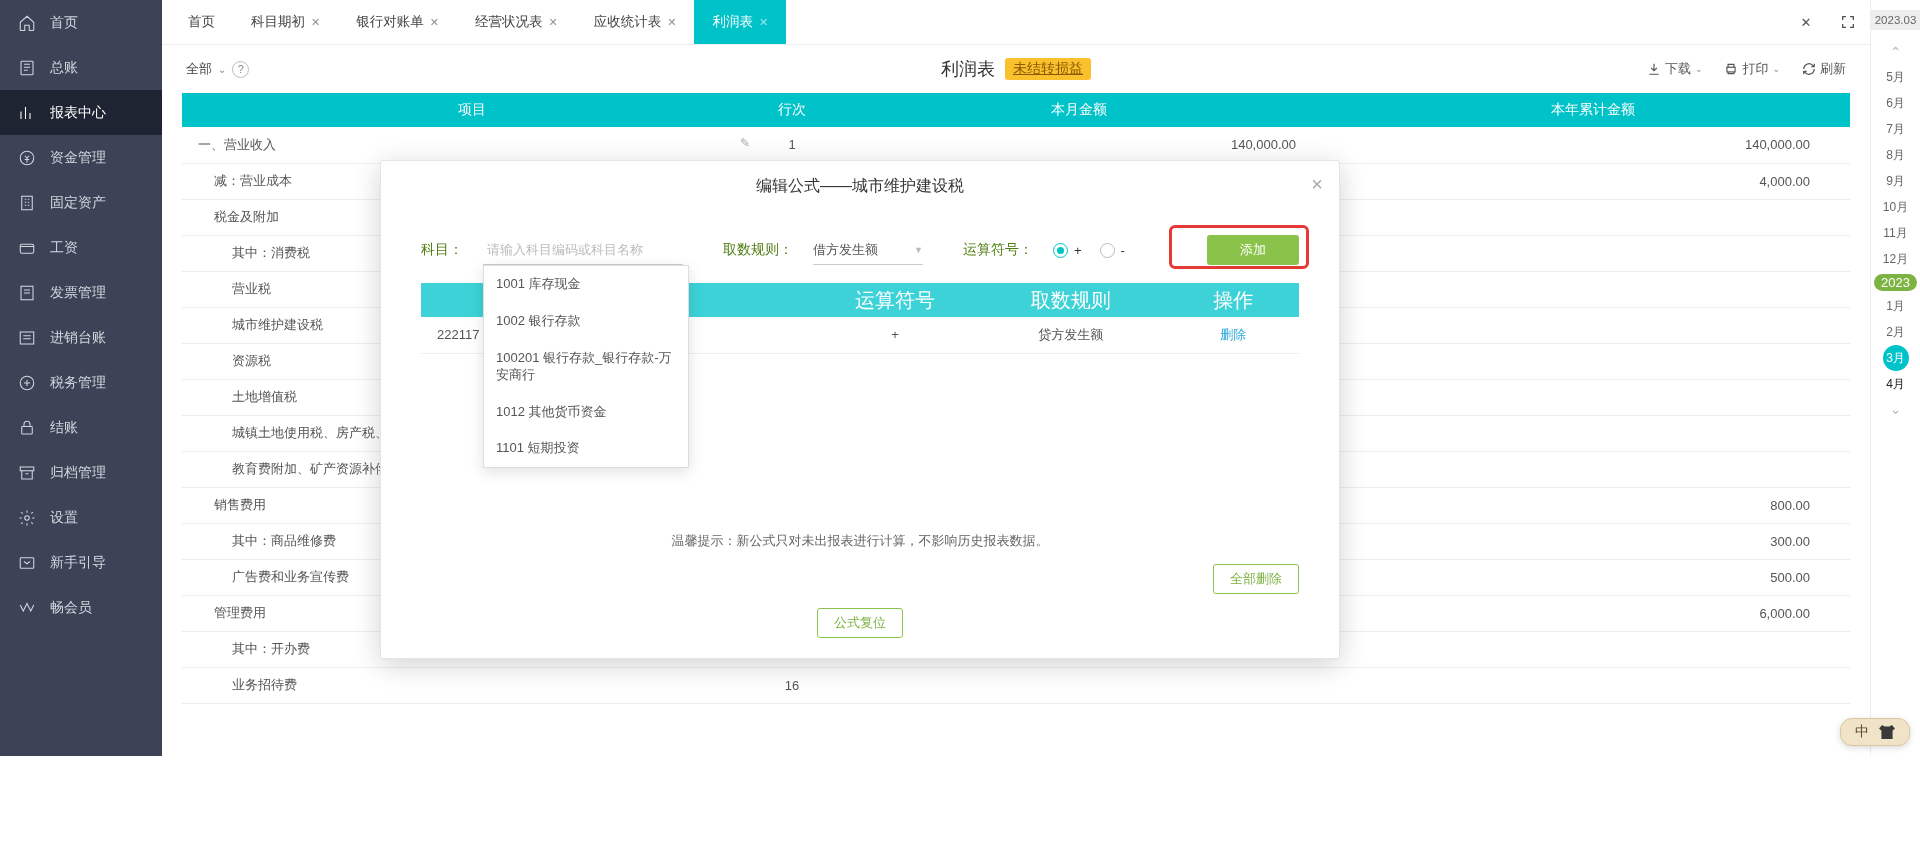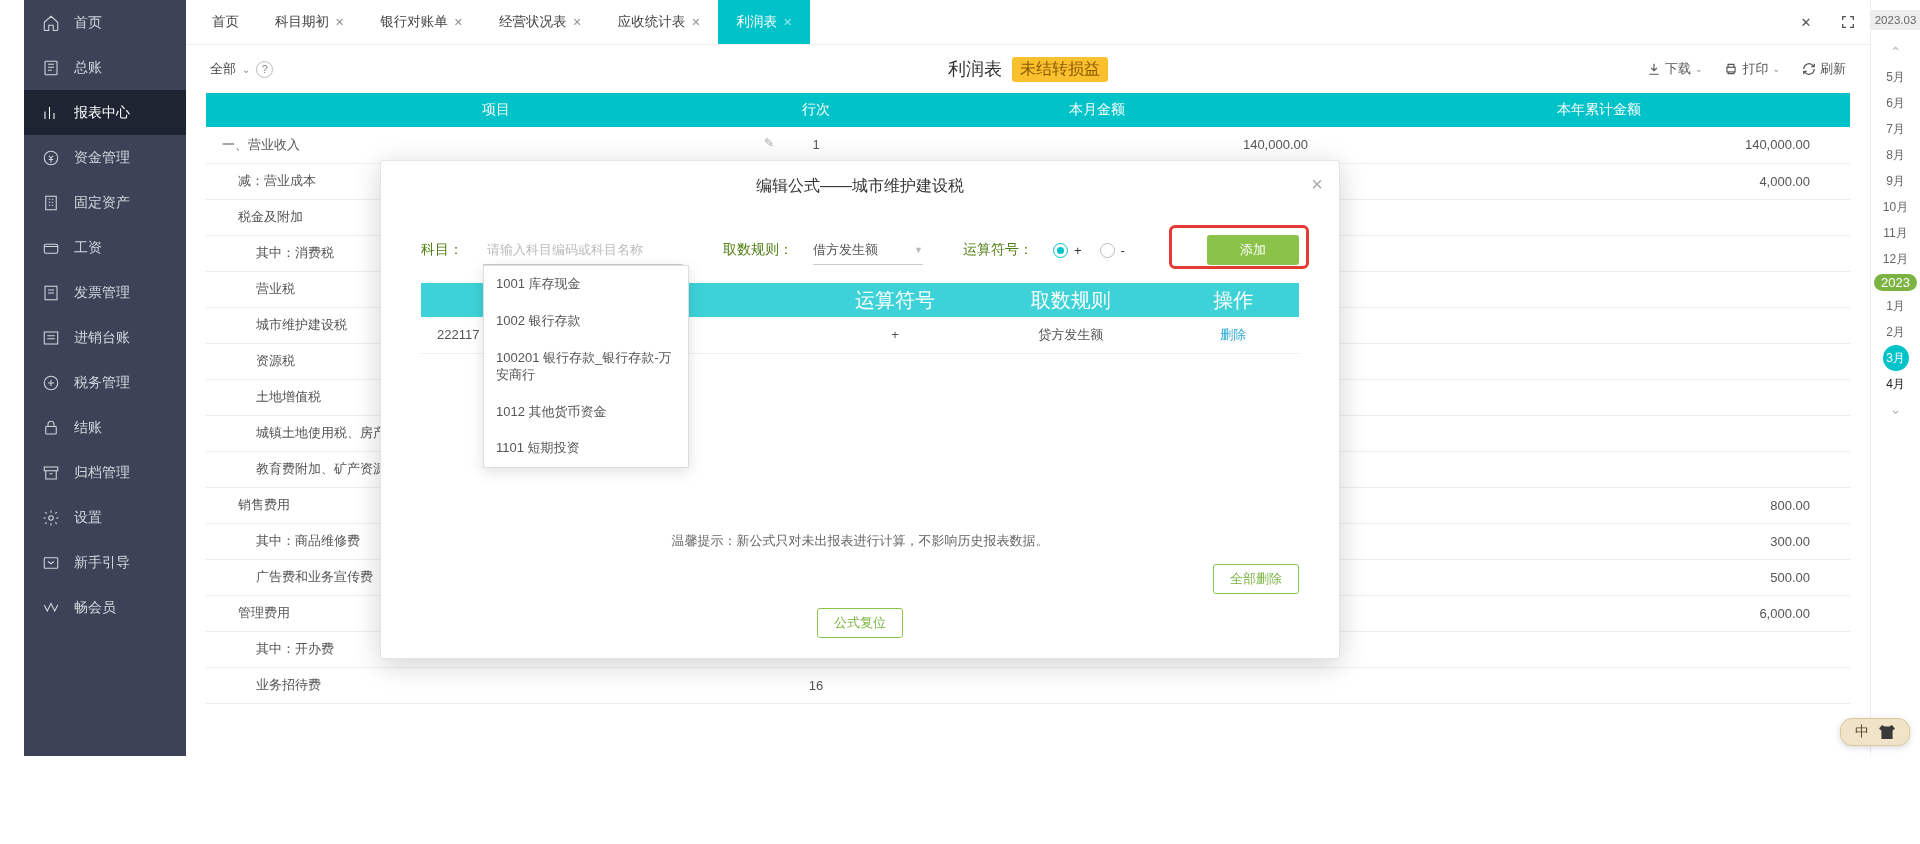--- a/index.html
+++ b/index.html
@@ -1,18 +1,18 @@
 <!DOCTYPE html>
 <html><head>
 <meta charset="utf-8">
 <style>
 * { margin: 0; padding: 0; box-sizing: border-box; }
 body { font-family: "Microsoft YaHei", Arial, sans-serif; font-size: 13px; color: #333; background: #fff; overflow: hidden; }
 
-.app { display: flex; height: 756px; width: 1920px; overflow: hidden; position: relative; padding-left: 24px; }
+.app { display: flex; height: 756px; width: 1920px; overflow: hidden; position: relative; }
 
 
 .sidebar { width: 162px; background: #3c4356; color: #d2d6de; display: flex; flex-direction: column; }
 .sidebar-item { display: flex; align-items: center; height: 45px; padding: 0 18px; cursor: pointer; font-size: 14px; gap: 14px; }
 .sidebar-item.active { background: #1f2432; color: #fff; }
 .sidebar-item .ic { width: 18px; height: 18px; display: inline-flex; align-items: center; justify-content: center; }
 .sidebar-item svg { width: 18px; height: 18px; stroke: currentColor; fill: none; stroke-width: 1.4; }
 
 
 .main { flex: 1; display: flex; flex-direction: column; background: #fff; position: relative; overflow: hidden; }
@@ -25,21 +25,21 @@
 .tabs-right { position: absolute; right: 8px; top: 0; height: 100%; display: flex; align-items: center; gap: 14px; }
 .tabs-right .tbtn { width: 28px; height: 28px; display: flex; align-items: center; justify-content: center; cursor: pointer; color: #555; }
 
 
 .toolbar { height: 48px; display: flex; align-items: center; padding: 0 24px; gap: 12px; position: relative; }
 .filter { display: flex; align-items: center; gap: 6px; font-size: 13px; color: #444; }
 .filter .chev { font-size: 10px; color: #888; }
 .filter .q { width: 17px; height: 17px; border: 1px solid #bbb; border-radius: 50%; display: inline-flex; align-items: center; justify-content: center; font-size: 11px; color: #888; }
 .page-title { position: absolute; left: 50%; transform: translateX(-50%); display: flex; align-items: center; gap: 10px; }
 .page-title .t { font-size: 18px; color: #333; font-weight: 500; }
-.badge { background: #fbc02d; color: #8a5a00; padding: 2px 8px; border-radius: 3px; font-size: 16px; }
+.badge { background: #fbc02d; color: #8a5a00; padding: 2px 8px; border-radius: 3px; font-size: 14px; text-decoration: underline; }
 .tool-right { margin-left: auto; display: flex; align-items: center; gap: 22px; color: #555; font-size: 13px; }
 .tool-right .act { display: flex; align-items: center; gap: 4px; cursor: pointer; }
 
 
 .table-wrap { flex: 1; padding: 0 20px; overflow: hidden; position: relative; }
 .tbl { width: 100%; border-collapse: collapse; table-layout: fixed; }
 .tbl th { background: #00c2c9; color: #fff; font-weight: 400; height: 34px; font-size: 14px; }
 .tbl td { height: 36px; border-bottom: 1px solid #eee; font-size: 13px; color: #555; }
 .tbl .c-proj { text-align: left; padding-left: 16px; }
 .tbl .c-row, .tbl .c-m, .tbl .c-y { text-align: center; }

